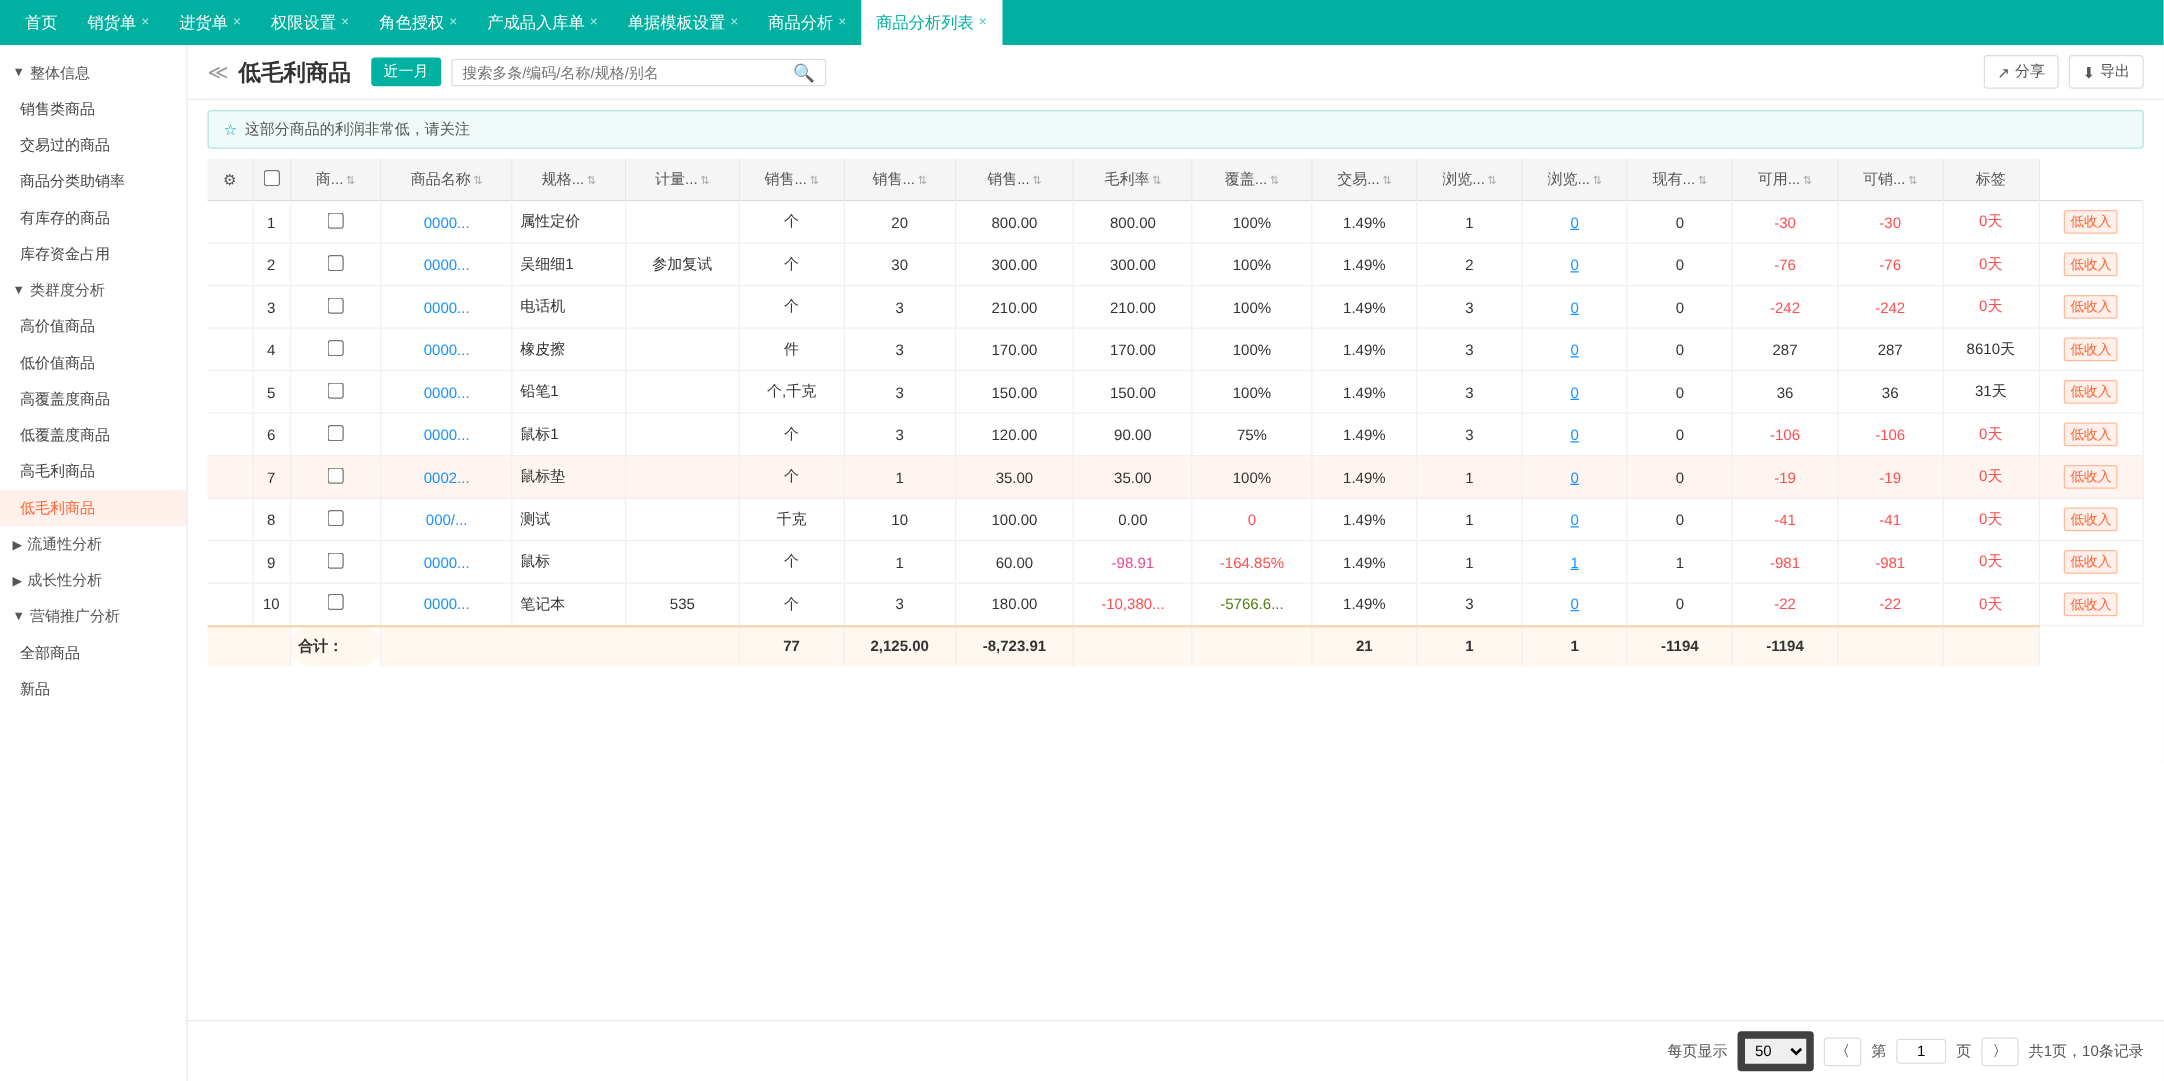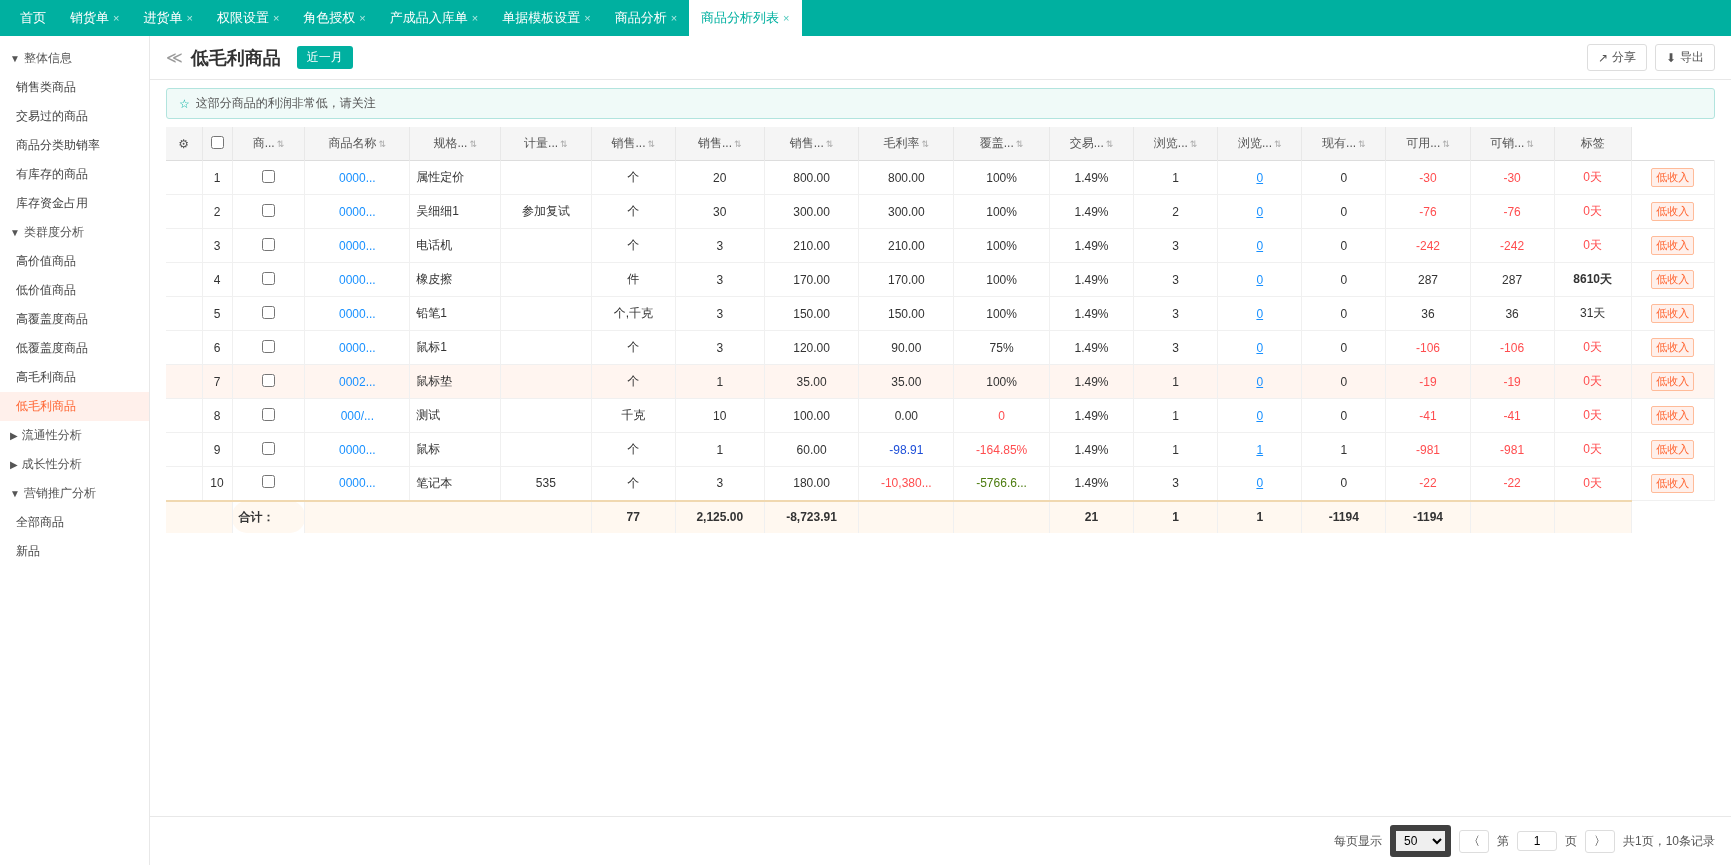--- a/index.html
+++ b/index.html
@@ -336,20 +336,24 @@
     <div class="sidebar-item">全部商品</div>
     <div class="sidebar-item">新品</div>
   </aside>
 
   <div class="content-area">
 
     <div class="page-header">
       <button class="collapse-btn">≪</button>
       <span class="page-title">低毛利商品</span>
       <button class="time-filter-btn">近一月</button>
+      <div class="search-box">
+        <input type="text" placeholder="搜索多条/编码/名称/规格/别名" style="">
+        <span class="search-icon">🔍</span>
+      </div>
       <div class="header-actions">
         <button class="header-btn">
           <span>↗</span>
           <span>分享</span>
         </button>
         <button class="header-btn">
           <span>⬇</span>
           <span>导出</span>
         </button>
       </div>
@@ -535,21 +539,21 @@
       <td>3</td>
       <td>170.00</td>
       <td style="">170.00</td>
       <td style="">100%</td>
       <td>1.49%</td>
       <td>3</td>
       <td><span style="color:#1890ff; text-decoration:underline; cursor:pointer;">0</span></td>
       <td>0</td>
       <td style="">287</td>
       <td style="">287</td>
-      <td style="color:#333;font-weight:bold;">8610天</td>
+      <td style="color:#333;">8610天</td>
       <td><span class="tag-low-income">低收入</span></td>
     </tr>
             <tr>
       <td></td>
       <td>5</td>
       <td><input type="checkbox" style=""></td>
       <td style="color:#1890ff; cursor:pointer;">0000...</td>
       <td class="text-left">铅笔1</td>
       <td></td>
       <td>个,千克</td>
@@ -632,21 +636,21 @@
             <tr>
       <td></td>
       <td>9</td>
       <td><input type="checkbox" style=""></td>
       <td style="color:#1890ff; cursor:pointer;">0000...</td>
       <td class="text-left">鼠标</td>
       <td></td>
       <td>个</td>
       <td>1</td>
       <td>60.00</td>
-      <td style="color:#1d4ed8;">-98.91</td>
+      <td style="color:#ec4899;">-98.91</td>
       <td style="color:#ff4d4f;">-164.85%</td>
       <td>1.49%</td>
       <td>1</td>
       <td><span style="color:#1890ff; text-decoration:underline; cursor:pointer;">1</span></td>
       <td>1</td>
       <td style="color:#ff4d4f;">-981</td>
       <td style="color:#ff4d4f;">-981</td>
       <td style="color:#ff4d4f;">0天</td>
       <td><span class="tag-low-income">低收入</span></td>
     </tr>

